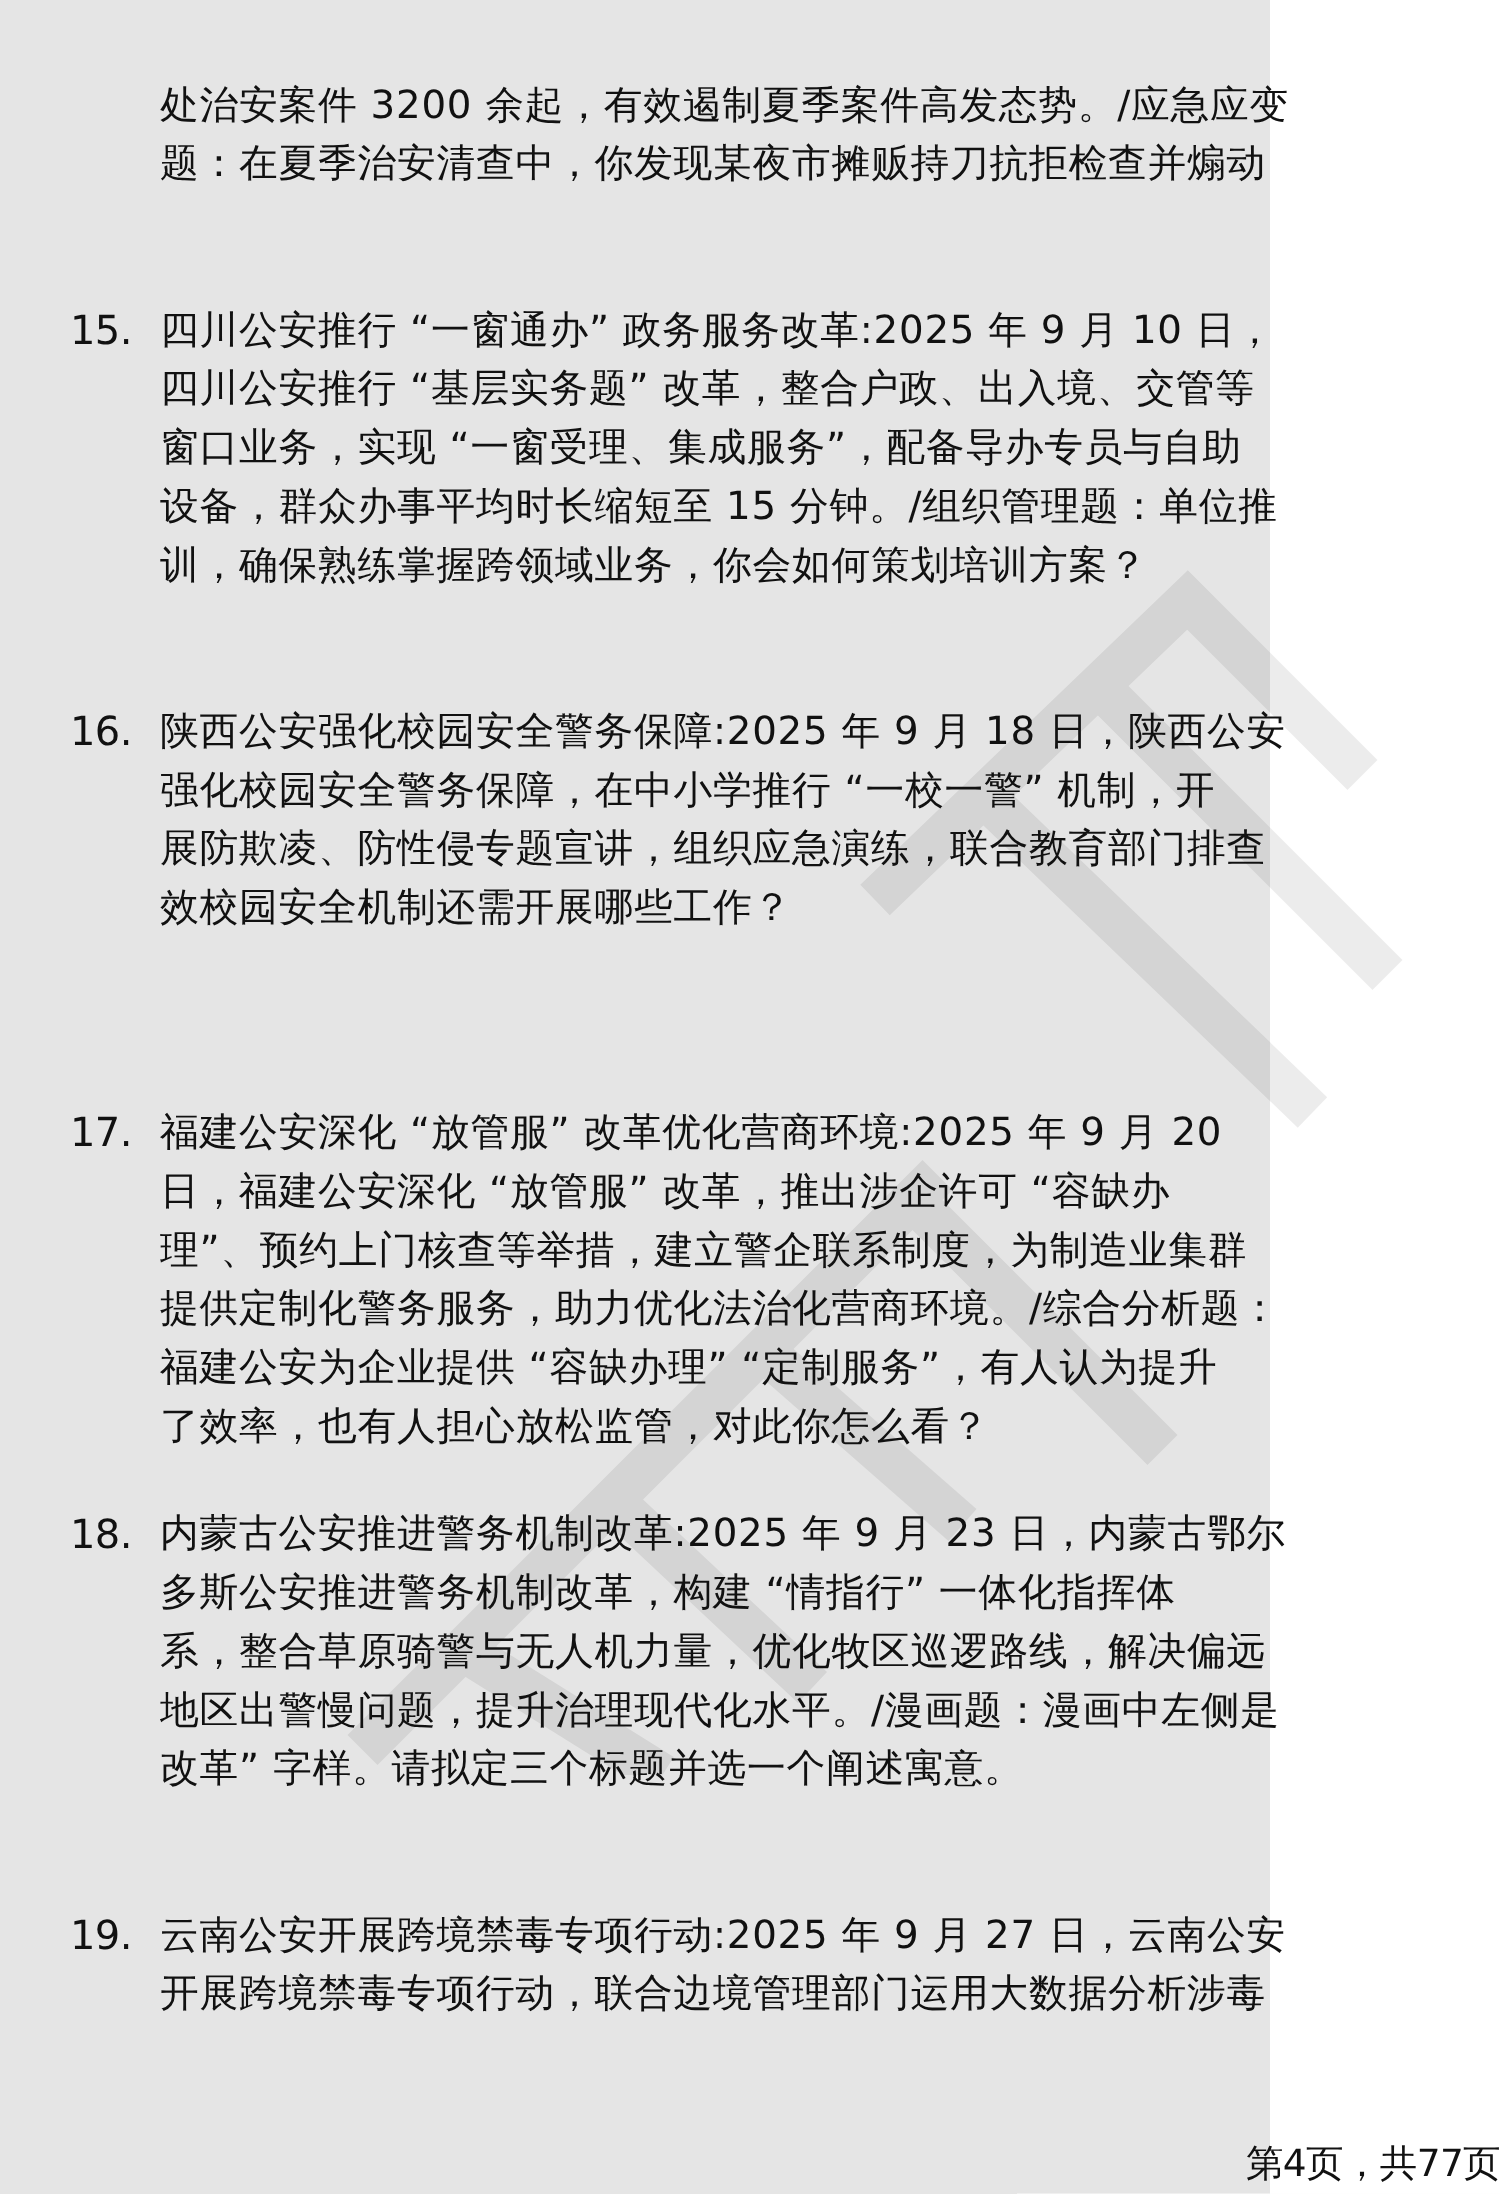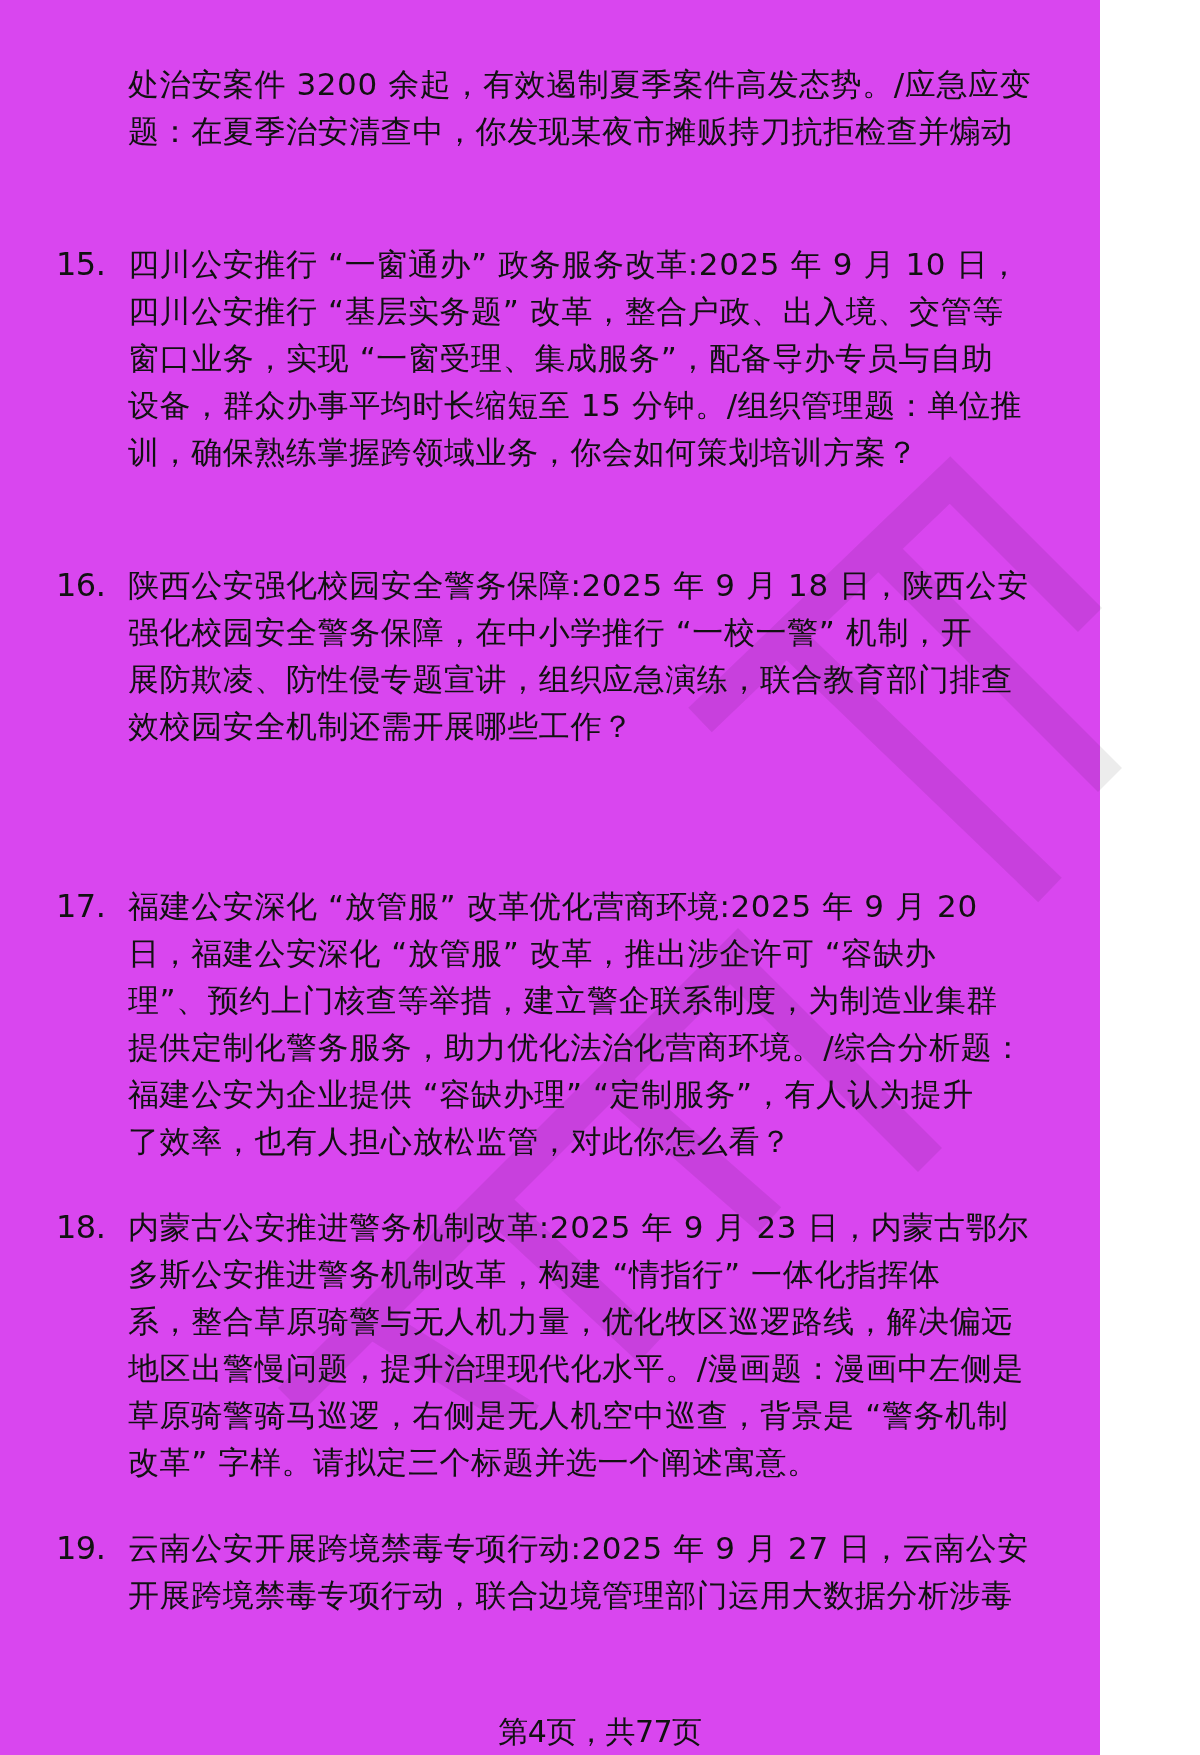--- a/index.html
+++ b/index.html
@@ -12,23 +12,23 @@
       height: 1755px;
       position: relative;
       overflow: hidden;
       font-family: "DejaVu Sans", "Liberation Sans", sans-serif;
       color: #111111;
     }
     .page {
       position: absolute;
       left: 0;
       top: 0;
-      width: 1100px;
+      width: 1016px;
       height: 1755px;
-      background: #d946ef;
+      background: #e5e5e5;
     }
     
     .watermark {
       position: absolute;
       left: 230px;
       top: 420px;
       width: 900px;
       height: 1000px;
       pointer-events: none;
       opacity: 0.07;
@@ -66,21 +66,21 @@
       line-height: 47px;
       height: 47px;
       white-space: nowrap;
       letter-spacing: 0.6px;
     }
     .footer {
       position: absolute;
       left: 0;
       width: 1200px;
       top: 1712px;
-      text-align: center;
+      text-align: right;
       font-size: 30px;
       line-height: 40px;
       letter-spacing: -0.5px;
     }
   </style>
 </head>
 <body>
 
 <div class="page">
 
@@ -141,21 +141,20 @@
       </div>
     </div>
 
     <div class="item" style="top: 1204px;">
       <span class="item-number">18.</span>
       <div class="item-lines">
         <span class="line">内蒙古公安推进警务机制改革:2025 年 9 月 23 日，内蒙古鄂尔</span>
         <span class="line">多斯公安推进警务机制改革，构建 “情指行” 一体化指挥体</span>
         <span class="line">系，整合草原骑警与无人机力量，优化牧区巡逻路线，解决偏远</span>
         <span class="line">地区出警慢问题，提升治理现代化水平。/漫画题：漫画中左侧是</span>
-        <span class="line">草原骑警骑马巡逻，右侧是无人机空中巡查，背景是 “警务机制</span>
         <span class="line">改革” 字样。请拟定三个标题并选一个阐述寓意。</span>
       </div>
     </div>
 
     <div class="item" style="top: 1525px;">
       <span class="item-number">19.</span>
       <div class="item-lines">
         <span class="line">云南公安开展跨境禁毒专项行动:2025 年 9 月 27 日，云南公安</span>
         <span class="line">开展跨境禁毒专项行动，联合边境管理部门运用大数据分析涉毒</span>
       </div>

